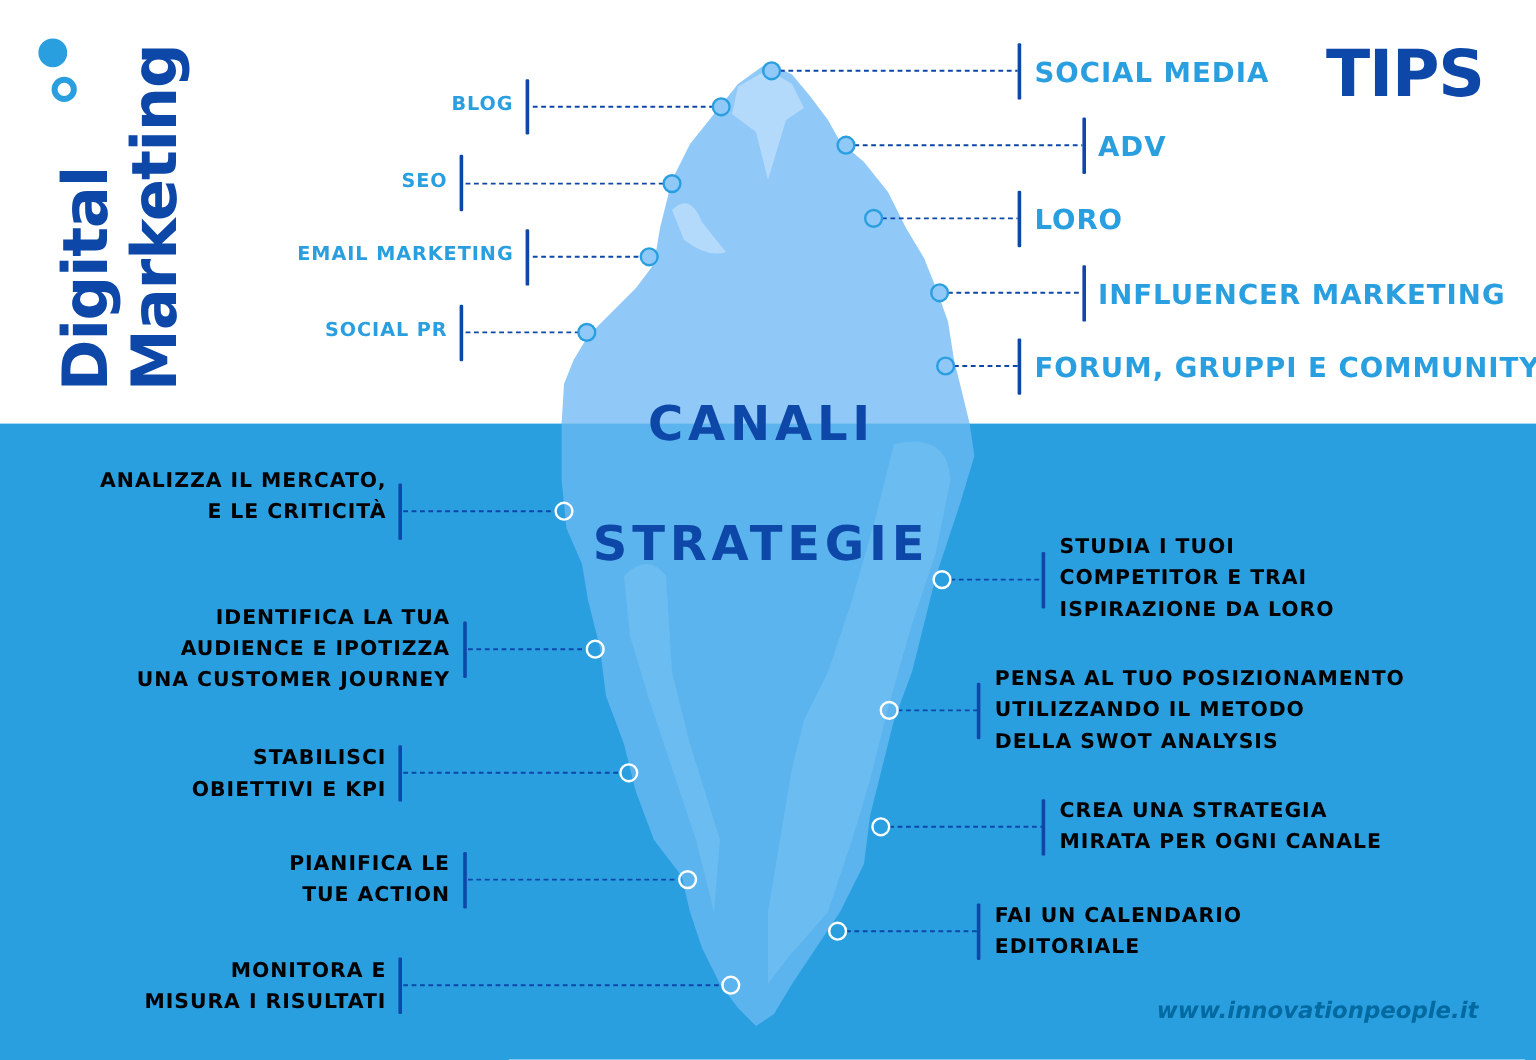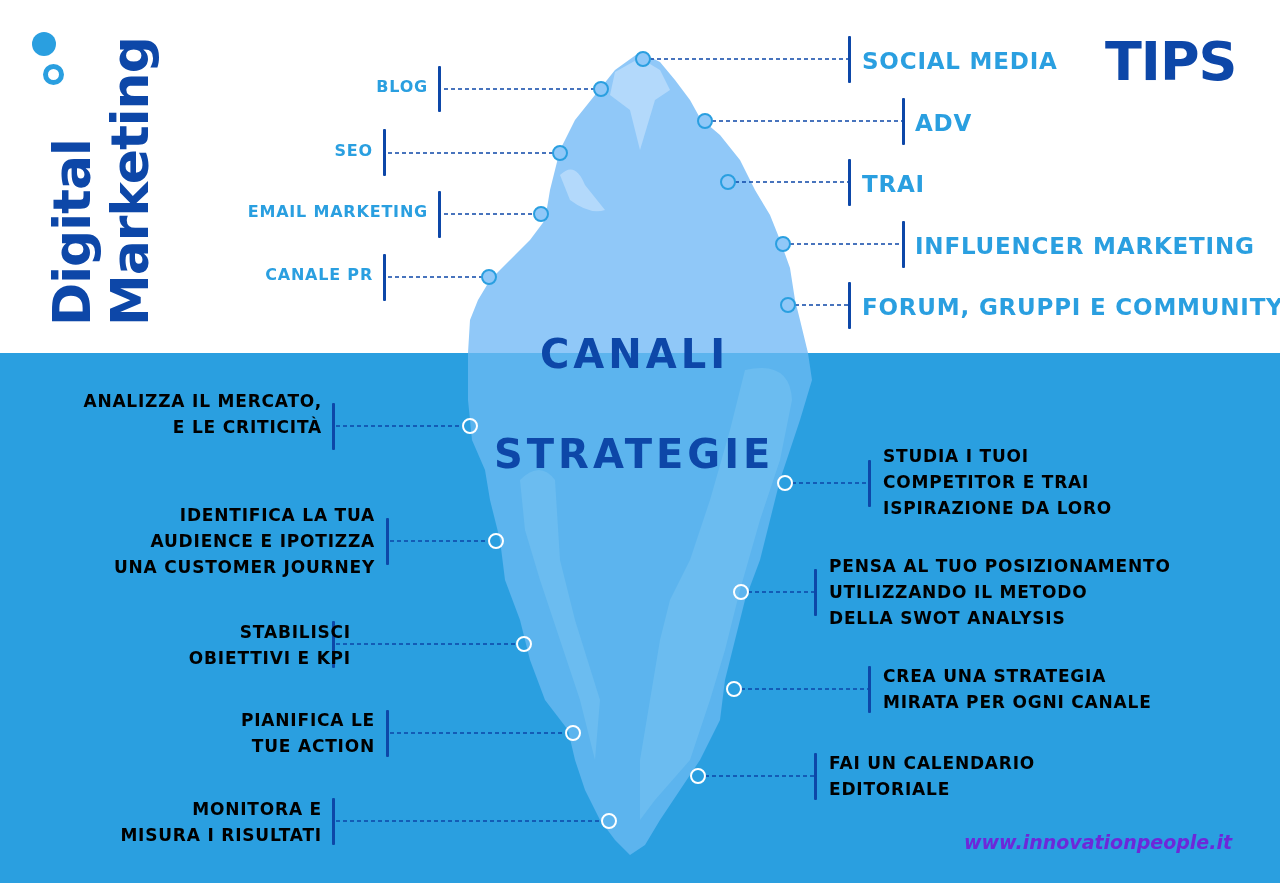--- a/index.html
+++ b/index.html
@@ -11,21 +11,21 @@
   .lbl { position:absolute; font-weight:bold; letter-spacing:0.8px; white-space:nowrap; }
   .top-l { color:#2a9fe0; font-size:16px; text-align:right; }
   .top-r { color:#2a9fe0; font-size:23px; }
   .bot { color:#000000; font-size:17px; line-height:26px; }
   .bot.l { text-align:right; }
   .vbar { position:absolute; width:3px; background:#0d47a8; border-radius:1px; }
   .title-v { position:absolute; color:#0d47a8; font-weight:bold; font-size:52px; letter-spacing:-1px;
              transform:rotate(-90deg); transform-origin:left top; white-space:nowrap; line-height:1; }
   .tips { position:absolute; left:1105px; top:30px; color:#0d47a8; font-weight:bold; font-size:54px; letter-spacing:-1px; }
   .big { position:absolute; color:#0d47a8; font-weight:bold; font-size:40px; letter-spacing:4px;margin-top:47px; }
-  .url { position:absolute; left:964px; top:831px; color:#6d28d9; font-weight:bold; font-style:italic; font-size:19px; }
+  .url { position:absolute; left:964px; top:831px; color:#0369a1; font-weight:bold; font-style:italic; font-size:19px; }
   .dot-fill { position:absolute; left:32px; top:32px; width:24px; height:24px; border-radius:50%; background:#2a9fe0; }
   .dot-ring { position:absolute; left:43px; top:64px; width:21px; height:21px; border-radius:50%; border:5px solid #2a9fe0; box-sizing:border-box; }
 </style>
 </head>
 <body>
 
 <div class="sky"></div>
 <div class="sea"></div>
 
 <svg class="ice" viewBox="0 0 1280 883">
@@ -108,38 +108,38 @@
 <div class="vbar" style="left:386px;top:710px;height:47px;"></div>
 <div class="vbar" style="left:332px;top:798px;height:47px;"></div>
 <div class="vbar" style="left:868px;top:460px;height:47px;"></div>
 <div class="vbar" style="left:814px;top:569px;height:47px;"></div>
 <div class="vbar" style="left:868px;top:666px;height:47px;"></div>
 <div class="vbar" style="left:814px;top:753px;height:47px;"></div>
 
 <div class="lbl top-l" style="right:852px;top:77px;">BLOG</div>
 <div class="lbl top-l" style="right:907px;top:141px;">SEO</div>
 <div class="lbl top-l" style="right:852px;top:202px;">EMAIL MARKETING</div>
-<div class="lbl top-l" style="right:907px;top:265px;">CANALE PR</div>
+<div class="lbl top-l" style="right:907px;top:265px;">SOCIAL PR</div>
 
 <div class="lbl top-r" style="left:862px;top:48px;">SOCIAL MEDIA</div>
 <div class="lbl top-r" style="left:915px;top:110px;">ADV</div>
-<div class="lbl top-r" style="left:862px;top:171px;">TRAI</div>
+<div class="lbl top-r" style="left:862px;top:171px;">LORO</div>
 <div class="lbl top-r" style="left:915px;top:233px;">INFLUENCER MARKETING</div>
 <div class="lbl top-r" style="left:862px;top:294px;">FORUM, GRUPPI E COMMUNITY</div>
 
 <div class="lbl bot l" style="right:958px;top:388px;">
   <div>ANALIZZA IL MERCATO,</div>
     <div>E LE CRITICITÀ</div>
 </div>
 <div class="lbl bot l" style="right:905px;top:502px;">
   <div>IDENTIFICA LA TUA</div>
     <div>AUDIENCE E IPOTIZZA</div>
     <div>UNA CUSTOMER JOURNEY</div>
 </div>
-<div class="lbl bot l" style="right:929px;top:619px;">
+<div class="lbl bot l" style="right:958px;top:619px;">
   <div>STABILISCI</div>
     <div>OBIETTIVI E KPI</div>
 </div>
 <div class="lbl bot l" style="right:905px;top:707px;">
   <div>PIANIFICA LE</div>
     <div>TUE ACTION</div>
 </div>
 <div class="lbl bot l" style="right:958px;top:796px;">
   <div>MONITORA E</div>
     <div>MISURA I RISULTATI</div>

